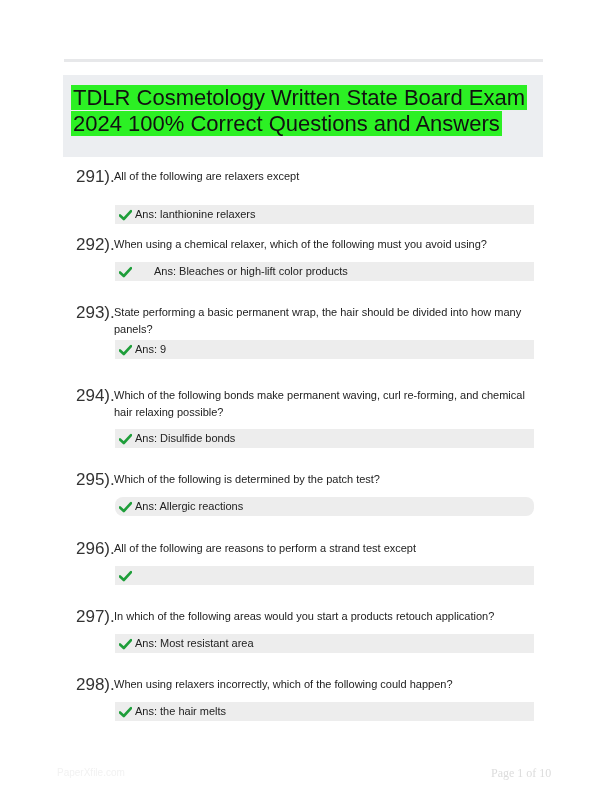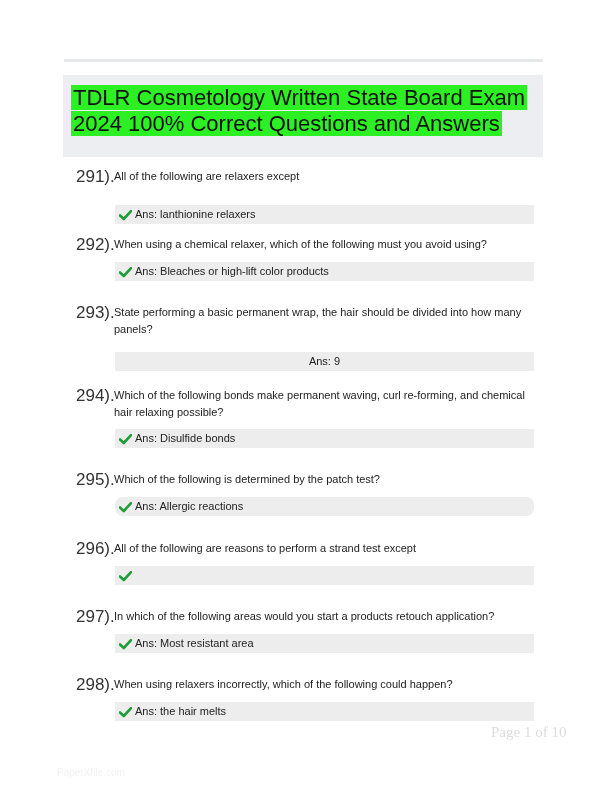--- a/index.html
+++ b/index.html
@@ -100,22 +100,22 @@
     position: absolute;
     left: 57px;
     top: 767px;
     font-size: 10px;
     color: #f2f2f2;
     font-family: "Liberation Sans", sans-serif;
   }
   .footer-right {
     position: absolute;
     left: 491px;
-    top: 724px;
-    font-size: 15px;
+    top: 766px;
+    font-size: 12px;
     color: #dcdcdc;
     font-family: "Liberation Serif", "DejaVu Serif", serif;
   }
 </style>
 </head>
 <body>
 
 <div class="top-rule"></div>
 
 <div class="title-block">
@@ -131,32 +131,32 @@
       <svg class="check-icon" viewBox="0 0 13 12">
           <path d="M1 6.5 L4.8 10 L12 2.2" fill="none" stroke="#1e9e3a" stroke-width="2.6" stroke-linecap="round" stroke-linejoin="round"></path>
         </svg>
       <span class="ans-text">Ans: lanthionine relaxers</span>
     </div>
   </div>
 
   <div class="qa-item" style="top:236px;">
     <div class="q-num">292).</div>
     <div class="q-text">When using a chemical relaxer, which of the following must you avoid using?</div>
-    <div class="ans-box" style="top:26px;">
+    <div class="ans-box" style="top:26px;gap:19px;">
       <svg class="check-icon" viewBox="0 0 13 12">
           <path d="M1 6.5 L4.8 10 L12 2.2" fill="none" stroke="#1e9e3a" stroke-width="2.6" stroke-linecap="round" stroke-linejoin="round"></path>
         </svg>
       <span class="ans-text">Ans: Bleaches or high-lift color products</span>
     </div>
   </div>
 
   <div class="qa-item" style="top:304px;">
     <div class="q-num">293).</div>
     <div class="q-text">State performing a basic permanent wrap, the hair should be divided into how many panels?</div>
-    <div class="ans-box" style="top:48px;flex-direction:column;">
+    <div class="ans-box" style="top:36px;">
       <svg class="check-icon" viewBox="0 0 13 12">
           <path d="M1 6.5 L4.8 10 L12 2.2" fill="none" stroke="#1e9e3a" stroke-width="2.6" stroke-linecap="round" stroke-linejoin="round"></path>
         </svg>
       <span class="ans-text">Ans: 9</span>
     </div>
   </div>
 
   <div class="qa-item" style="top:387px;">
     <div class="q-num">294).</div>
     <div class="q-text">Which of the following bonds make permanent waving, curl re-forming, and chemical hair relaxing possible?</div>

